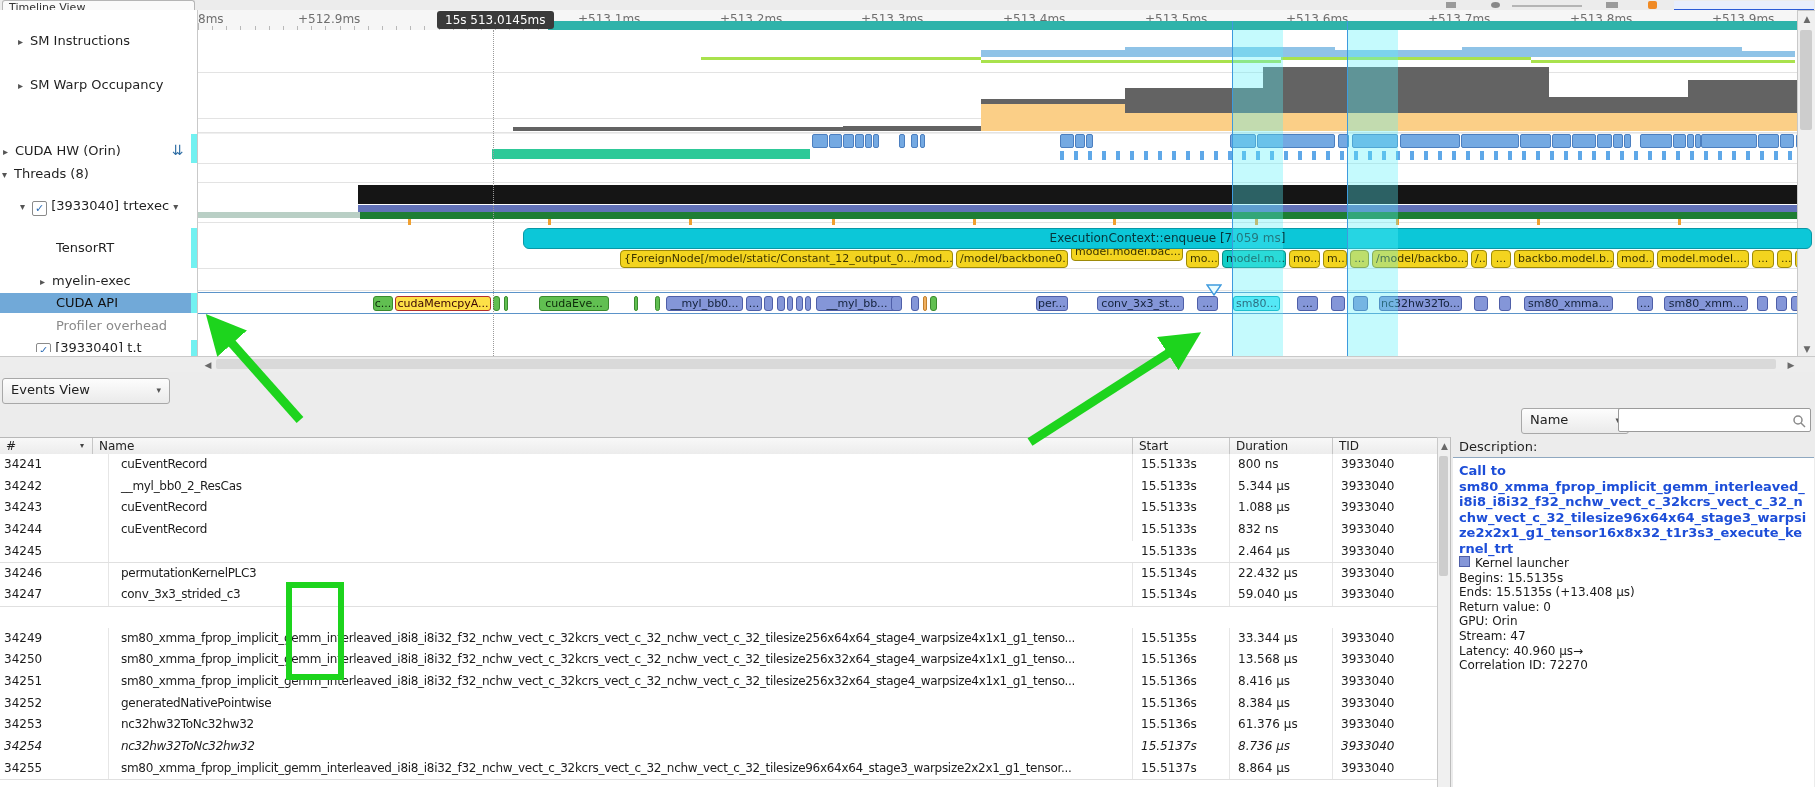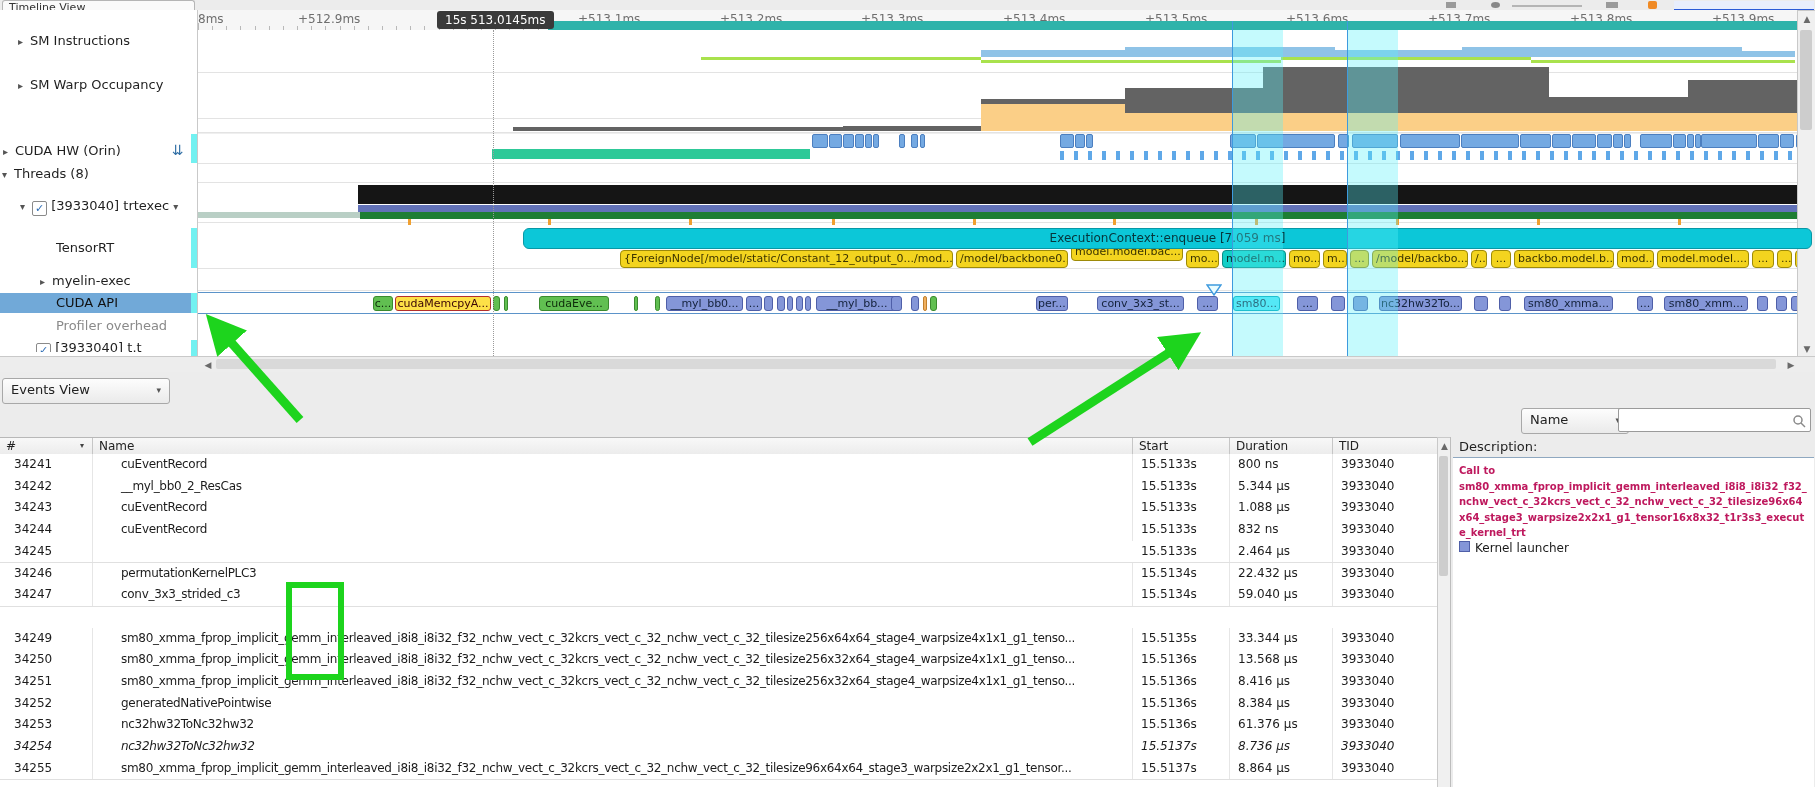--- a/index.html
+++ b/index.html
@@ -65,34 +65,34 @@
   
   #etable{left:0;top:65px;width:1437px;height:350px;background:#fff;border-top:1px solid #b8b8b8;}
   #thead{position:absolute;left:0;top:0;width:1437px;height:16px;background:linear-gradient(#f8f8f8,#ececec);
          border-bottom:1px solid #b5b5b5;font-size:12px;color:#222;}
   .hcell{position:absolute;top:0;height:16px;line-height:16px;padding-left:6px;border-right:1px solid #c6c6c6;box-sizing:border-box;overflow:hidden;}
   #tbody{position:absolute;left:0;top:16px;width:1437px;height:334px;overflow:hidden;}
   .trow{position:absolute;left:0;width:1437px;height:21.7px;border-bottom:1px solid #e0e0e0;font-size:12px;color:#1c1c1c;background:#fff;}
   .trow.sel{background:#3579bd;color:#fff;border-bottom-color:#2e6aa6;}
   .tcell{position:absolute;top:0;height:21.7px;line-height:21.7px;overflow:hidden;white-space:nowrap;border-right:1px solid #e6e6e6;box-sizing:border-box;}
   .trow.sel .tcell{border-right-color:#4d8cc7;}
-  .c-num{left:0;width:93px;padding-left:14px;}
+  .c-num{left:0;width:109px;padding-left:4px;}
   .c-name{left:93px;width:1040px;padding-left:28px;letter-spacing:-0.3px;}
   .c-start{left:1133px;width:97px;padding-left:8px;}
   .c-dur{left:1230px;width:103px;padding-left:8px;}
   .c-tid{left:1333px;width:104px;padding-left:8px;border-right:none;}
   .trow.sel .c-name span{outline:1px solid #9fc7e8;outline-offset:1px;}
   #tbl-vscroll{left:1437px;top:65px;width:13px;height:350px;}
   #tbl-vthumb{left:1439px;top:84px;width:9px;height:120px;background:#cdcdcd;border-radius:2px;}
   
   #descpanel{left:1450px;top:65px;width:365px;height:350px;background:#ececec;border-left:1px solid #bdbdbd;}
   #desc-title{position:absolute;left:8px;top:2px;font-size:13px;color:#1f1f1f;}
   #desc-body{position:absolute;left:2px;top:20px;width:361px;height:330px;background:#fff;border-top:1px solid #8fa8c0;
              padding:5px 6px;box-sizing:border-box;font-size:12px;color:#1a1a1a;line-height:14.6px;}
-  #desc-kernel{font-weight:bold;font-size:10px;line-height:15.5px;word-break:break-all;color:#be185d;}
+  #desc-kernel{font-weight:bold;font-size:13px;line-height:15.5px;word-break:break-all;color:#1d4ed8;}
   .kl-square{display:inline-block;width:9px;height:9px;background:#8496d8;border:1px solid #4f5fa8;margin-right:5px;}
   #desc-fields div{white-space:nowrap;}
   
   #anno{left:0;top:0;width:1815px;height:787px;z-index:50;pointer-events:none;}
   .marker-tri{z-index:7;}
 </style>
 </head>
 <body>
 <div id="app">
 
@@ -601,20 +601,29 @@
       <div class="sb-arrow" style="left:0;top:3px;width:13px">▲</div>
     </div>
     <div class="abs" id="tbl-vthumb"></div>
 
     <div class="abs" id="descpanel">
       <div id="desc-title">Description:</div>
       <div id="desc-body">
         <div id="desc-kernel"><span>Call to</span><br>
           <span>sm80_xmma_fprop_implicit_gemm_interleaved_i8i8_i8i32_f32_nchw_vect_c_32kcrs_vect_c_32_nchw_vect_c_32_tilesize96x64x64_stage3_warpsize2x2x1_g1_tensor16x8x32_t1r3s3_execute_kernel_trt</span></div>
         <div><span class="kl-square"></span><span>Kernel launcher</span></div>
+        <div id="desc-fields">
+            <div>Begins: 15.5135s</div>
+            <div>Ends: 15.5135s (+13.408 µs)</div>
+            <div>Return value: 0</div>
+            <div>GPU: Orin</div>
+            <div>Stream: 47</div>
+            <div>Latency: 40.960 µs→</div>
+            <div>Correlation ID: 72270</div>
+          </div>
       </div>
     </div>
   </div>
 
   <svg class="abs" id="anno">
     <defs>
       <marker id="ah" orient="auto" markerWidth="4.6" markerHeight="4.4" refX="3.2" refY="2.2">
         <path d="M0,0 L4.4,2.2 L0,4.4 z" fill="#1dd41d"></path>
       </marker>
     </defs>

